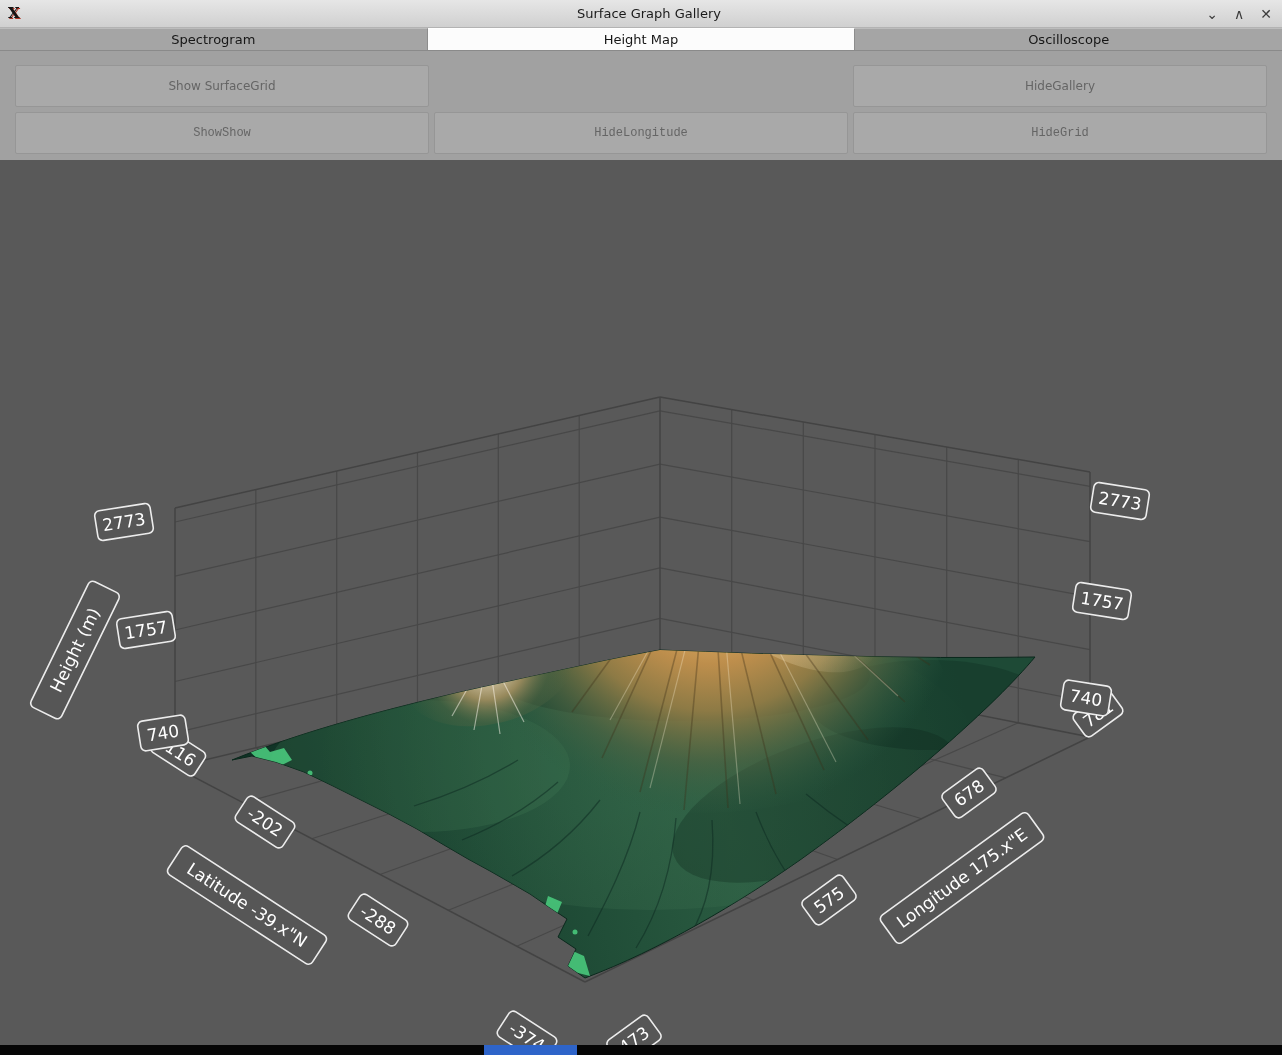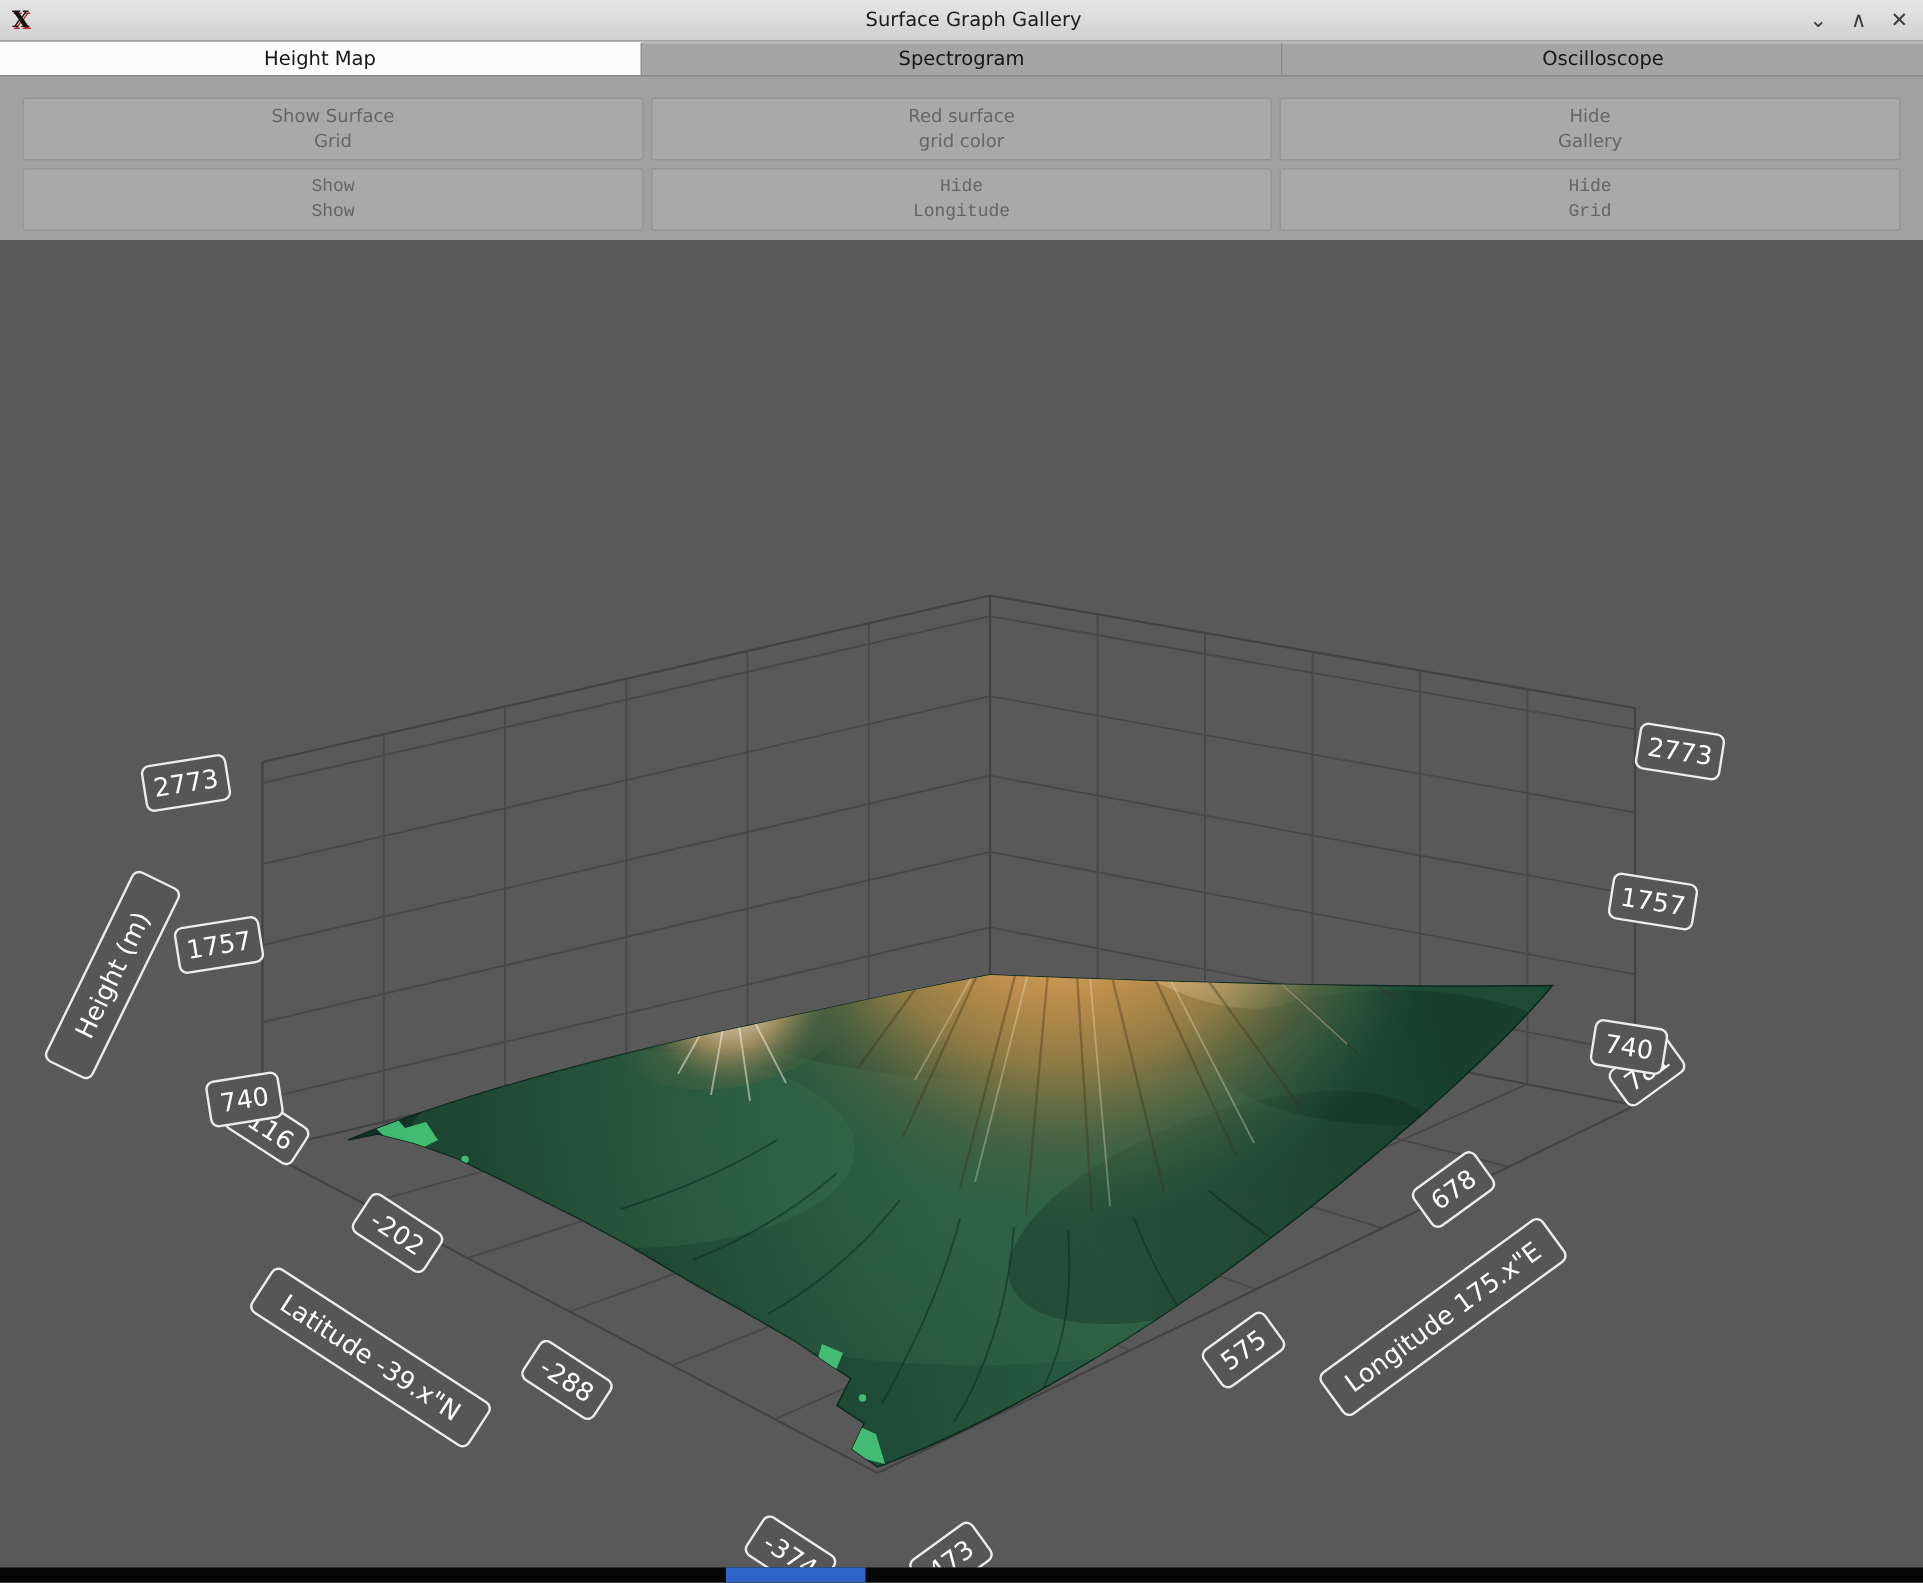--- a/index.html
+++ b/index.html
@@ -36,21 +36,21 @@
     font-size:13px; color:#161616; background:#a5a5a5;
     border-right:1px solid #8d8d8d; border-top:1px solid #bcbcbc; box-sizing:border-box;
   }
   .tab:last-child { border-right:none; }
   .tab.active { background:#fcfcfc; border-top:1px solid #ffffff; }
   
   .toolbar { position:relative; height:109px; background:#a1a1a1; }
   .tbtn {
     position:absolute; width:414px; height:42px; box-sizing:border-box;
     background:#a9a9a9; border:1px solid #969696; border-radius:2px;
-    display:flex; flex-direction:column; align-items:center; justify-content:center;
+    display:flex; flex-direction:row; align-items:center; justify-content:center;
     font-size:12px; line-height:17px; color:#656565; text-align:center;
   }
   .p1 { left:15px; }  .p2 { left:434px; } .p3 { left:853px; }
   .r1 { top:14px; }   .r2 { top:61px;font-family:Liberation Mono, monospace; }
   
   .chart { display:block; width:1282px; height:885px; background:#595959; }
   .chart text { font-family:"DejaVu Sans", sans-serif; }
   .lbl  { fill:#565656; stroke:#ececec; stroke-width:1.6; }
   .lblt { fill:#ffffff; font-size:17px; text-anchor:middle; }
   
@@ -66,33 +66,29 @@
     <span class="app-icon">X</span>
     <span class="win-title">Surface Graph Gallery</span>
     <span class="win-controls">
       <span>⌄</span>
       <span>∧</span>
       <span>✕</span>
     </span>
   </div>
 
   <div class="tabbar">
+    <div class="tab">Spectrogram</div>
     <div class="tab active">Height Map</div>
-    <div class="tab">Spectrogram</div>
     <div class="tab">Oscilloscope</div>
   </div>
 
   <div class="toolbar">
     <div class="tbtn p1 r1">
       <span>Show Surface</span>
       <span>Grid</span>
-    </div>
-    <div class="tbtn p2 r1">
-      <span>Red surface</span>
-      <span>grid color</span>
     </div>
     <div class="tbtn p3 r1">
       <span>Hide</span>
       <span>Gallery</span>
     </div>
     <div class="tbtn p1 r2">
       <span>Show</span>
       <span>Show</span>
     </div>
     <div class="tbtn p2 r2">

